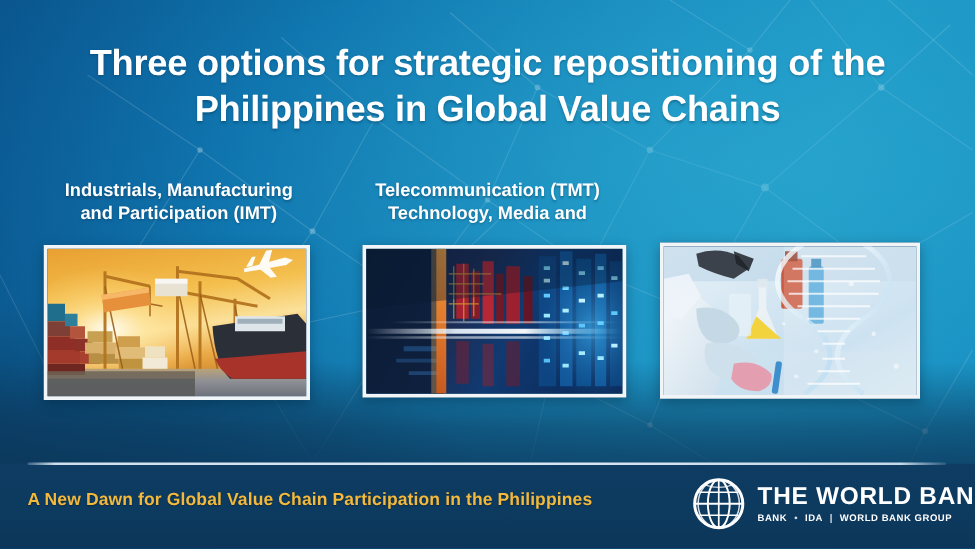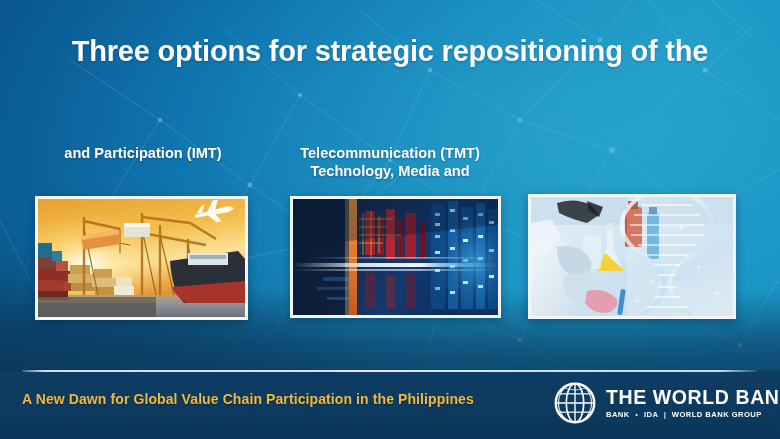--- a/index.html
+++ b/index.html
@@ -130,25 +130,27 @@
         <circle cx="40" cy="300" r="2.2"></circle>
     </g>
   </svg>
 
   <div class="bg-vign"></div>
   <div class="bg-bottom"></div>
   <div class="bg-bottomleft"></div>
 
   <div class="title">
     <div>Three options for strategic repositioning of the</div>
+    <div>Philippines in Global Value Chains</div>
   </div>
 
   <div class="cols">
 
     <div class="col-head ch1">
+      <div>Industrials, Manufacturing</div>
       <div>and Participation (IMT)</div>
     </div>
     <div class="photo p1">
       <svg viewBox="0 0 207 118" preserveAspectRatio="none">
         <defs>
           <linearGradient id="sky1" x1="0" y1="0" x2="0.25" y2="1">
             <stop offset="0%" stop-color="#e8a031"></stop>
             <stop offset="38%" stop-color="#f4bf4d"></stop>
             <stop offset="62%" stop-color="#fbe19a"></stop>
             <stop offset="82%" stop-color="#e9a845"></stop>

